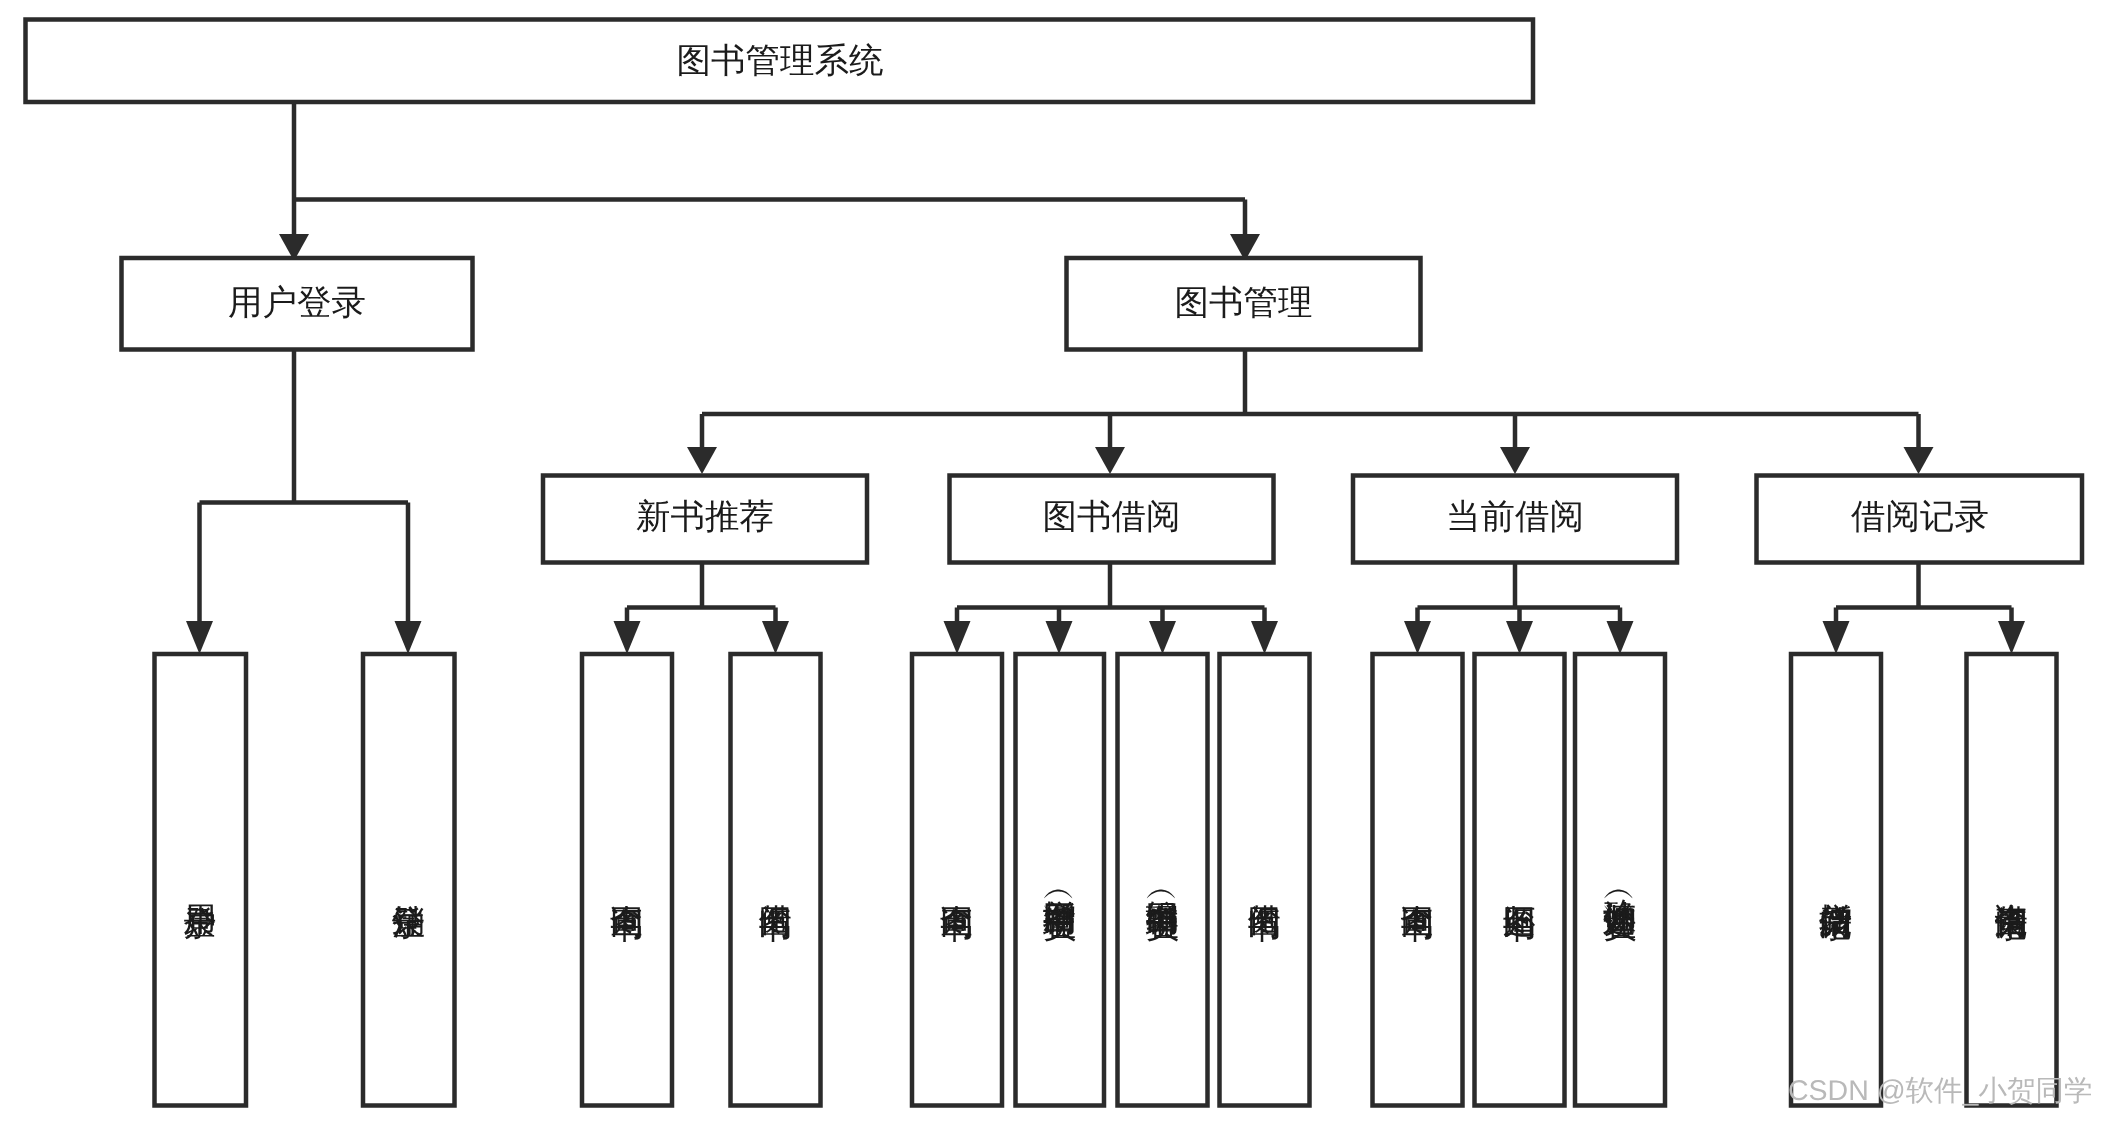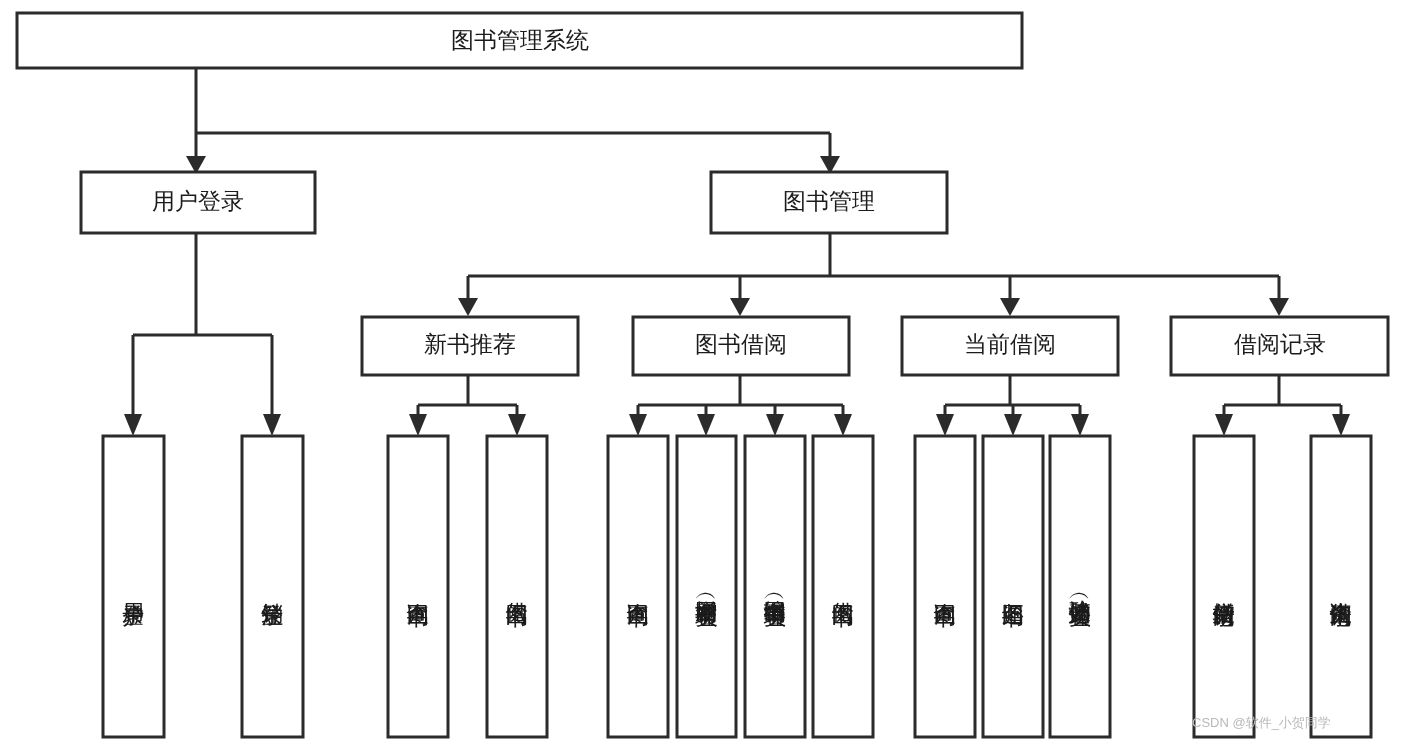--- a/index.html
+++ b/index.html
@@ -60,21 +60,21 @@
     white-space: nowrap;
     letter-spacing: 1px;
     display: flex;
     align-items: center;
     justify-content: center;
     pointer-events: none;
   }
   .watermark {
     position: absolute;
     font-family: "Liberation Sans", "DejaVu Sans", sans-serif;
-    font-size: 13px;
+    font-size: 19px;
     color: #b9b9b9;
     white-space: nowrap;
     left: 1192px;
     top: 714px;
   }
 </style>
 </head>
 <body>
 
 <div id="diagram-root">

